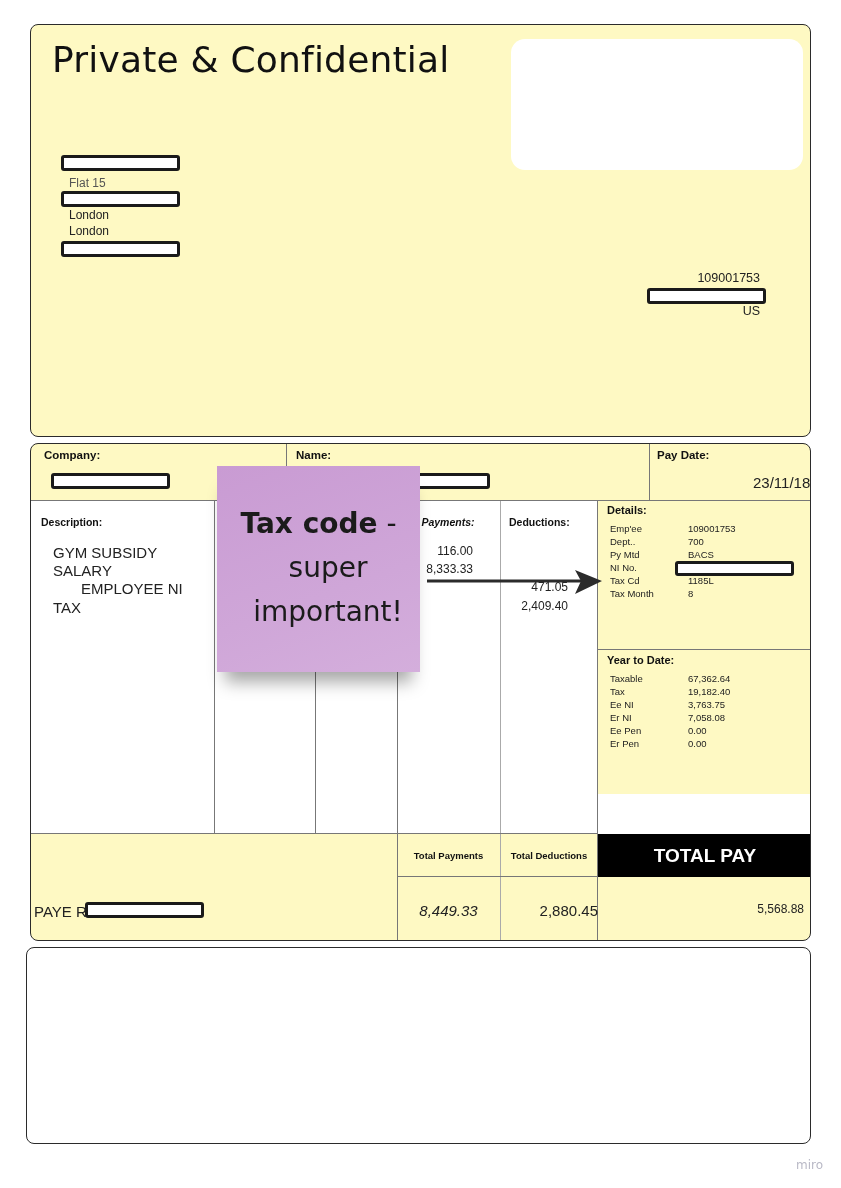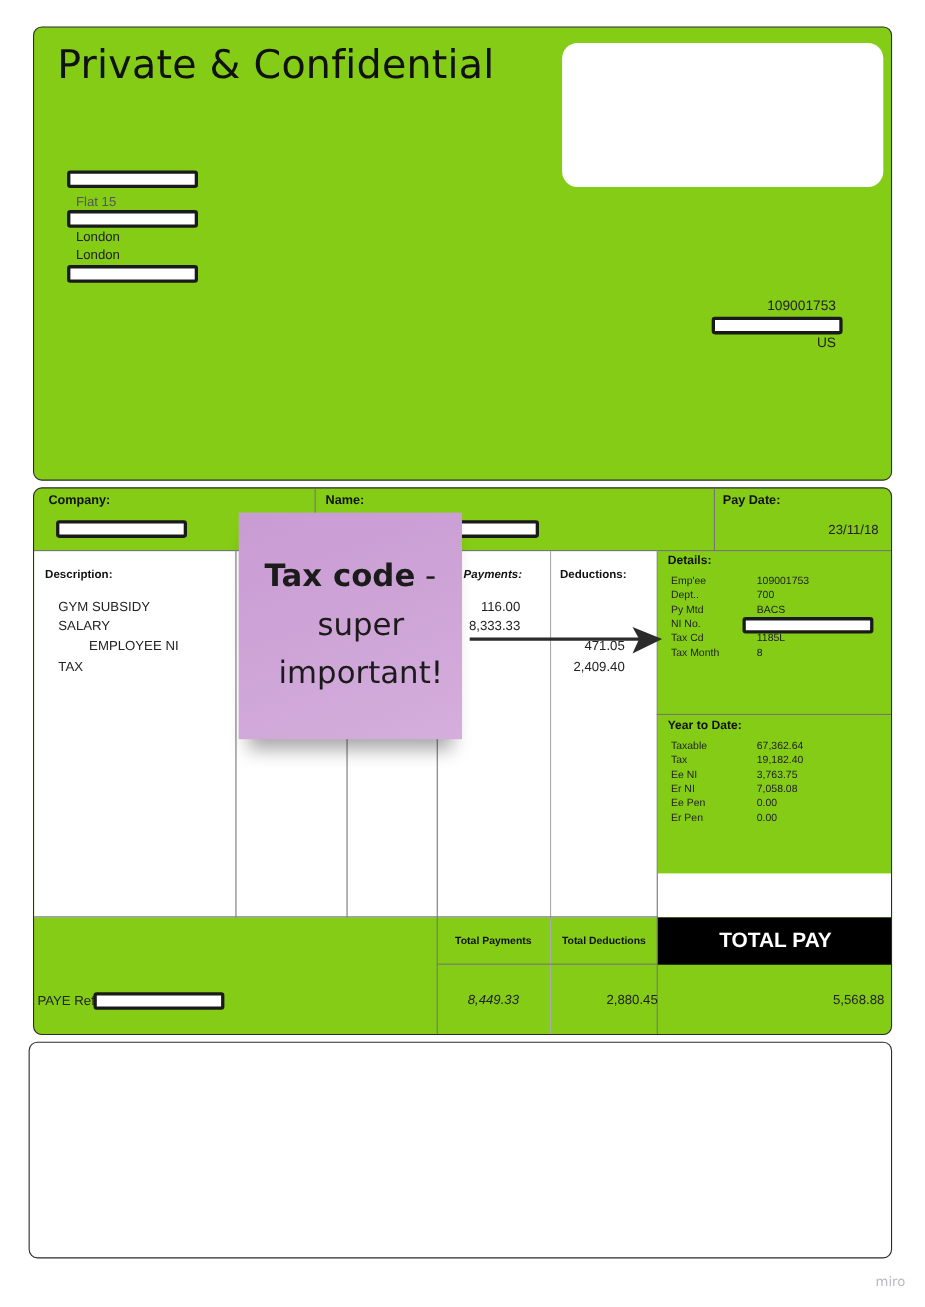--- a/index.html
+++ b/index.html
@@ -1,37 +1,37 @@
 <!DOCTYPE html>
 <html><head>
 <meta charset="utf-8">
 <style>
   * { box-sizing: border-box; margin: 0; padding: 0; }
   html, body { width: 841px; height: 1188px; background: #ffffff; overflow: hidden; }
   body { position: relative; font-family: "Liberation Sans", sans-serif; color: #111; }
 
-  .panel { position: absolute; border: 1.5px solid #2b2b2b; border-radius: 8px; background: #84cc16; }
+  .panel { position: absolute; border: 1.5px solid #2b2b2b; border-radius: 8px; background: #fef9c3; }
   #top-panel { left: 30px; top: 24px; width: 781px; height: 413px; }
   #slip-panel { left: 30px; top: 443px; width: 781px; height: 498px; overflow: hidden; }
   #bottom-panel { left: 26px; top: 947px; width: 785px; height: 197px; background: #ffffff; }
 
   .title { position: absolute; left: 21px; top: 14px; font-family: "DejaVu Sans", sans-serif; font-size: 36px; color: #111; letter-spacing: 0.2px; }
   .white-box { position: absolute; left: 480px; top: 14px; width: 292px; height: 131px; background: #ffffff; border-radius: 14px; }
 
   .redact { position: absolute; border: 3px solid #1a1a1a; border-radius: 3px; background: #ffffff; }
 
   .addr-line { position: absolute; left: 38px; font-size: 12px; color: #222; }
   .ref-num { position: absolute; right: 50px; top: 246px; font-size: 12.5px; color: #222; }
   .ref-country { position: absolute; right: 50px; top: 279px; font-size: 12.5px; color: #222; }
 
   .vline { position: absolute; width: 1px; background: #777; }
   .hline { position: absolute; height: 1px; background: #777; }
 
   .hdr { position: absolute; font-size: 11.5px; font-weight: bold; color: #111; }
-  .cell-text { position: absolute; font-size: 12px; color: #222; }
+  .cell-text { position: absolute; font-size: 15px; color: #222; }
   .num { position: absolute; font-size: 12px; color: #222; text-align: right; }
 
   .kv-row { display: flex; font-size: 9.5px; color: #222; line-height: 13px; }
   .kv-row .k { width: 78px; }
 
   .total-pay-box { position: absolute; left: 567px; top: 390px; width: 214px; height: 43px; background: #000; color: #fff; font-size: 19px; font-weight: bold; display: flex; align-items: center; justify-content: center; }
   .white-strip { position: absolute; left: 567px; top: 350px; width: 214px; height: 40px; background: #ffffff; }
   .cols-bg { position: absolute; left: 0; top: 57px; width: 567px; height: 333px; background: #ffffff; }
 
   .sticky { position: absolute; left: 217px; top: 466px; width: 203px; height: 206px; background: linear-gradient(160deg, #c99bd3 0%, #cfa6d8 60%, #d4aedc 100%); box-shadow: 0 18px 16px -8px rgba(0,0,0,0.35); text-align: center; font-family: "DejaVu Sans", sans-serif; color: #1b1b1b; z-index: 5; padding-top: 36px; }

